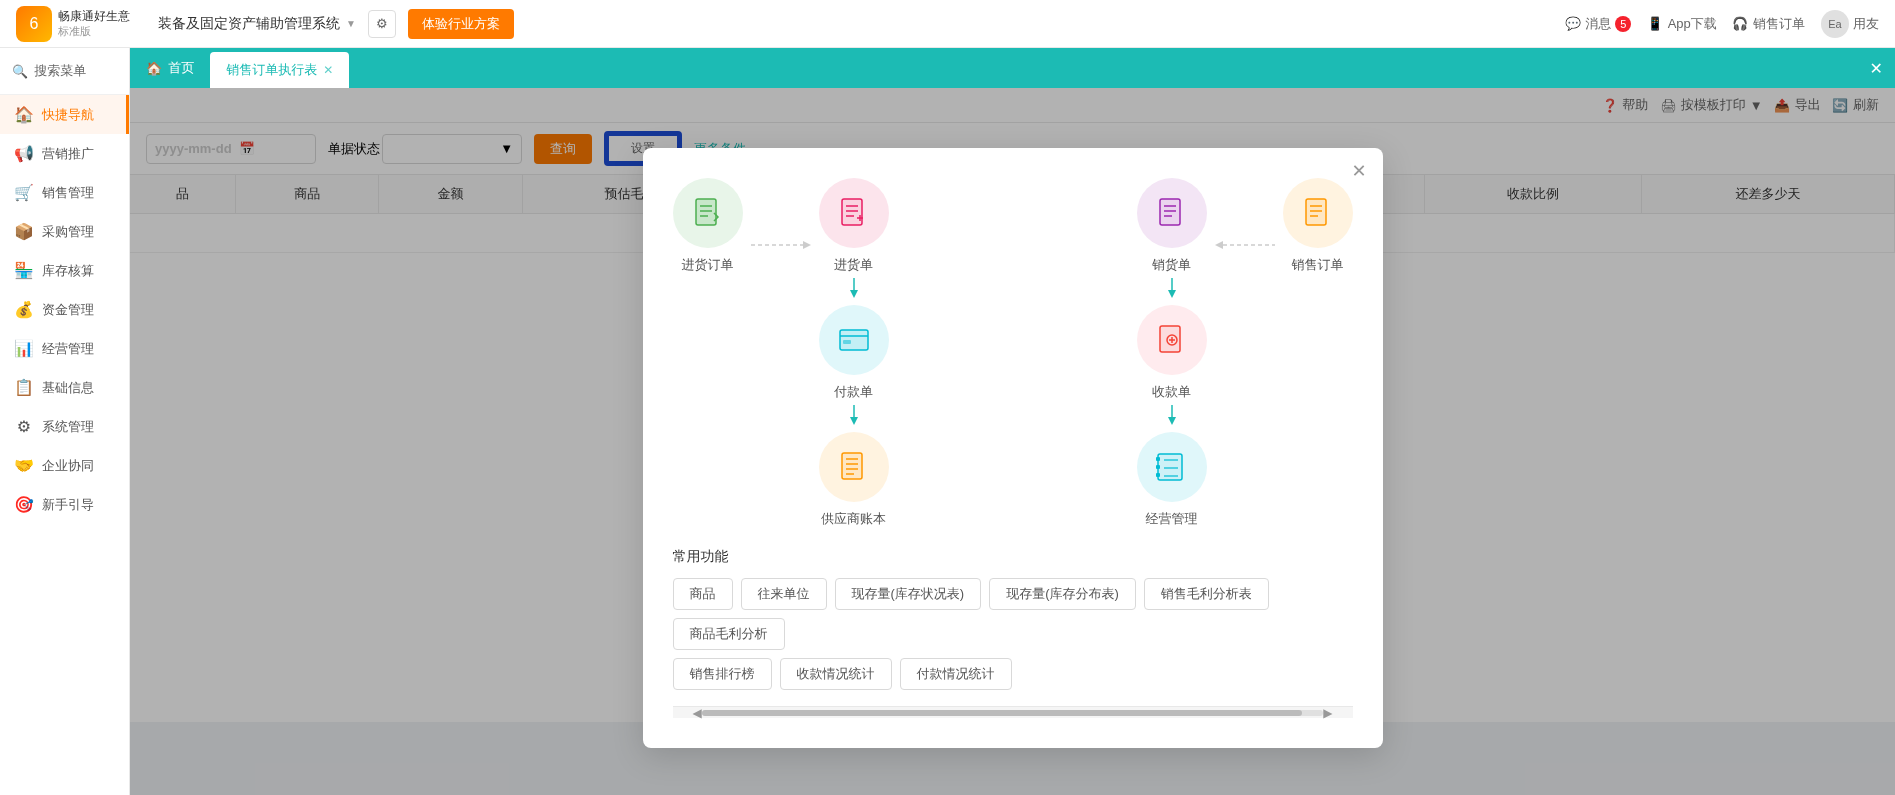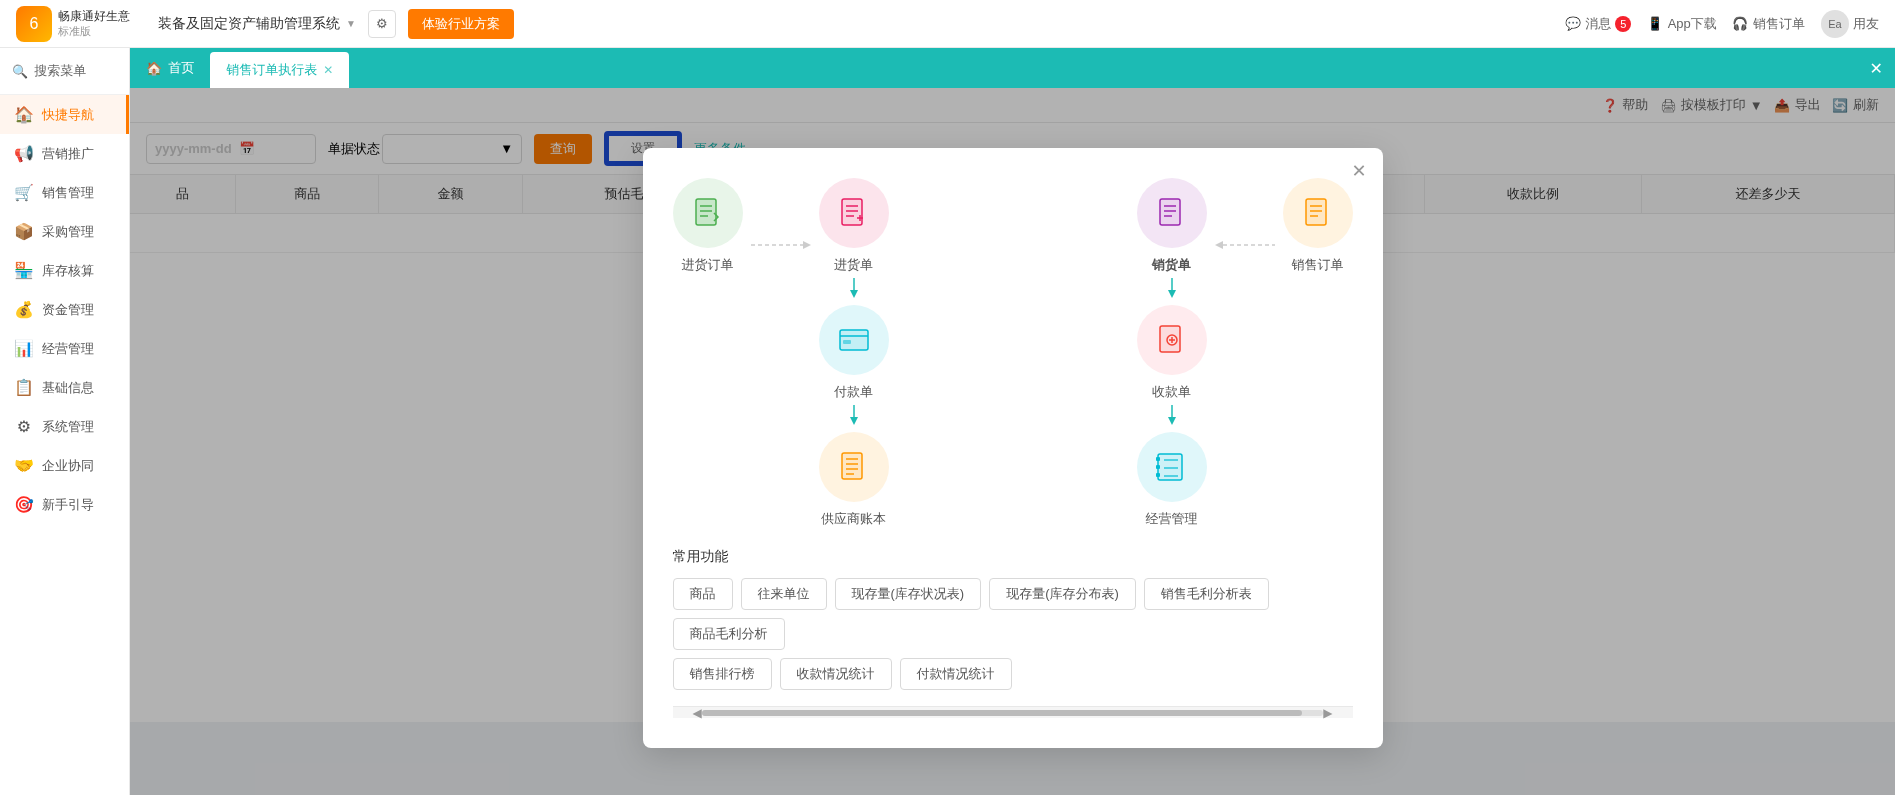--- a/index.html
+++ b/index.html
@@ -302,21 +302,21 @@
                         <line x1="10" y1="21" x2="18" y2="21" stroke="#e91e63" stroke-width="1.5"></line>
                         <line x1="24" y1="20" x2="24" y2="26" stroke="#e91e63" stroke-width="1.5"></line>
                         <line x1="21" y1="23" x2="27" y2="23" stroke="#e91e63" stroke-width="1.5"></line>
                       </svg>
                   </div>
                   <span class="wf-label">进货单</span>
                 </div>
 
                 <div style="flex:1;"></div>
 
-                <div class="wf-item" style="cursor:pointer;font-weight:bold;">
+                <div class="wf-item" style="cursor:pointer;">
                   <div class="wf-circle purple">
                     <svg width="36" height="36" viewBox="0 0 36 36">
                         <rect x="6" y="4" width="20" height="26" rx="2" fill="#ce93d8" opacity="0.2"></rect>
                         <rect x="6" y="4" width="20" height="26" rx="2" fill="none" stroke="#9c27b0" stroke-width="1.5"></rect>
                         <line x1="10" y1="11" x2="22" y2="11" stroke="#9c27b0" stroke-width="1.5"></line>
                         <line x1="10" y1="16" x2="22" y2="16" stroke="#9c27b0" stroke-width="1.5"></line>
                         <line x1="10" y1="21" x2="18" y2="21" stroke="#9c27b0" stroke-width="1.5"></line>
                       </svg>
                   </div>
                   <span class="wf-label">销货单</span>

